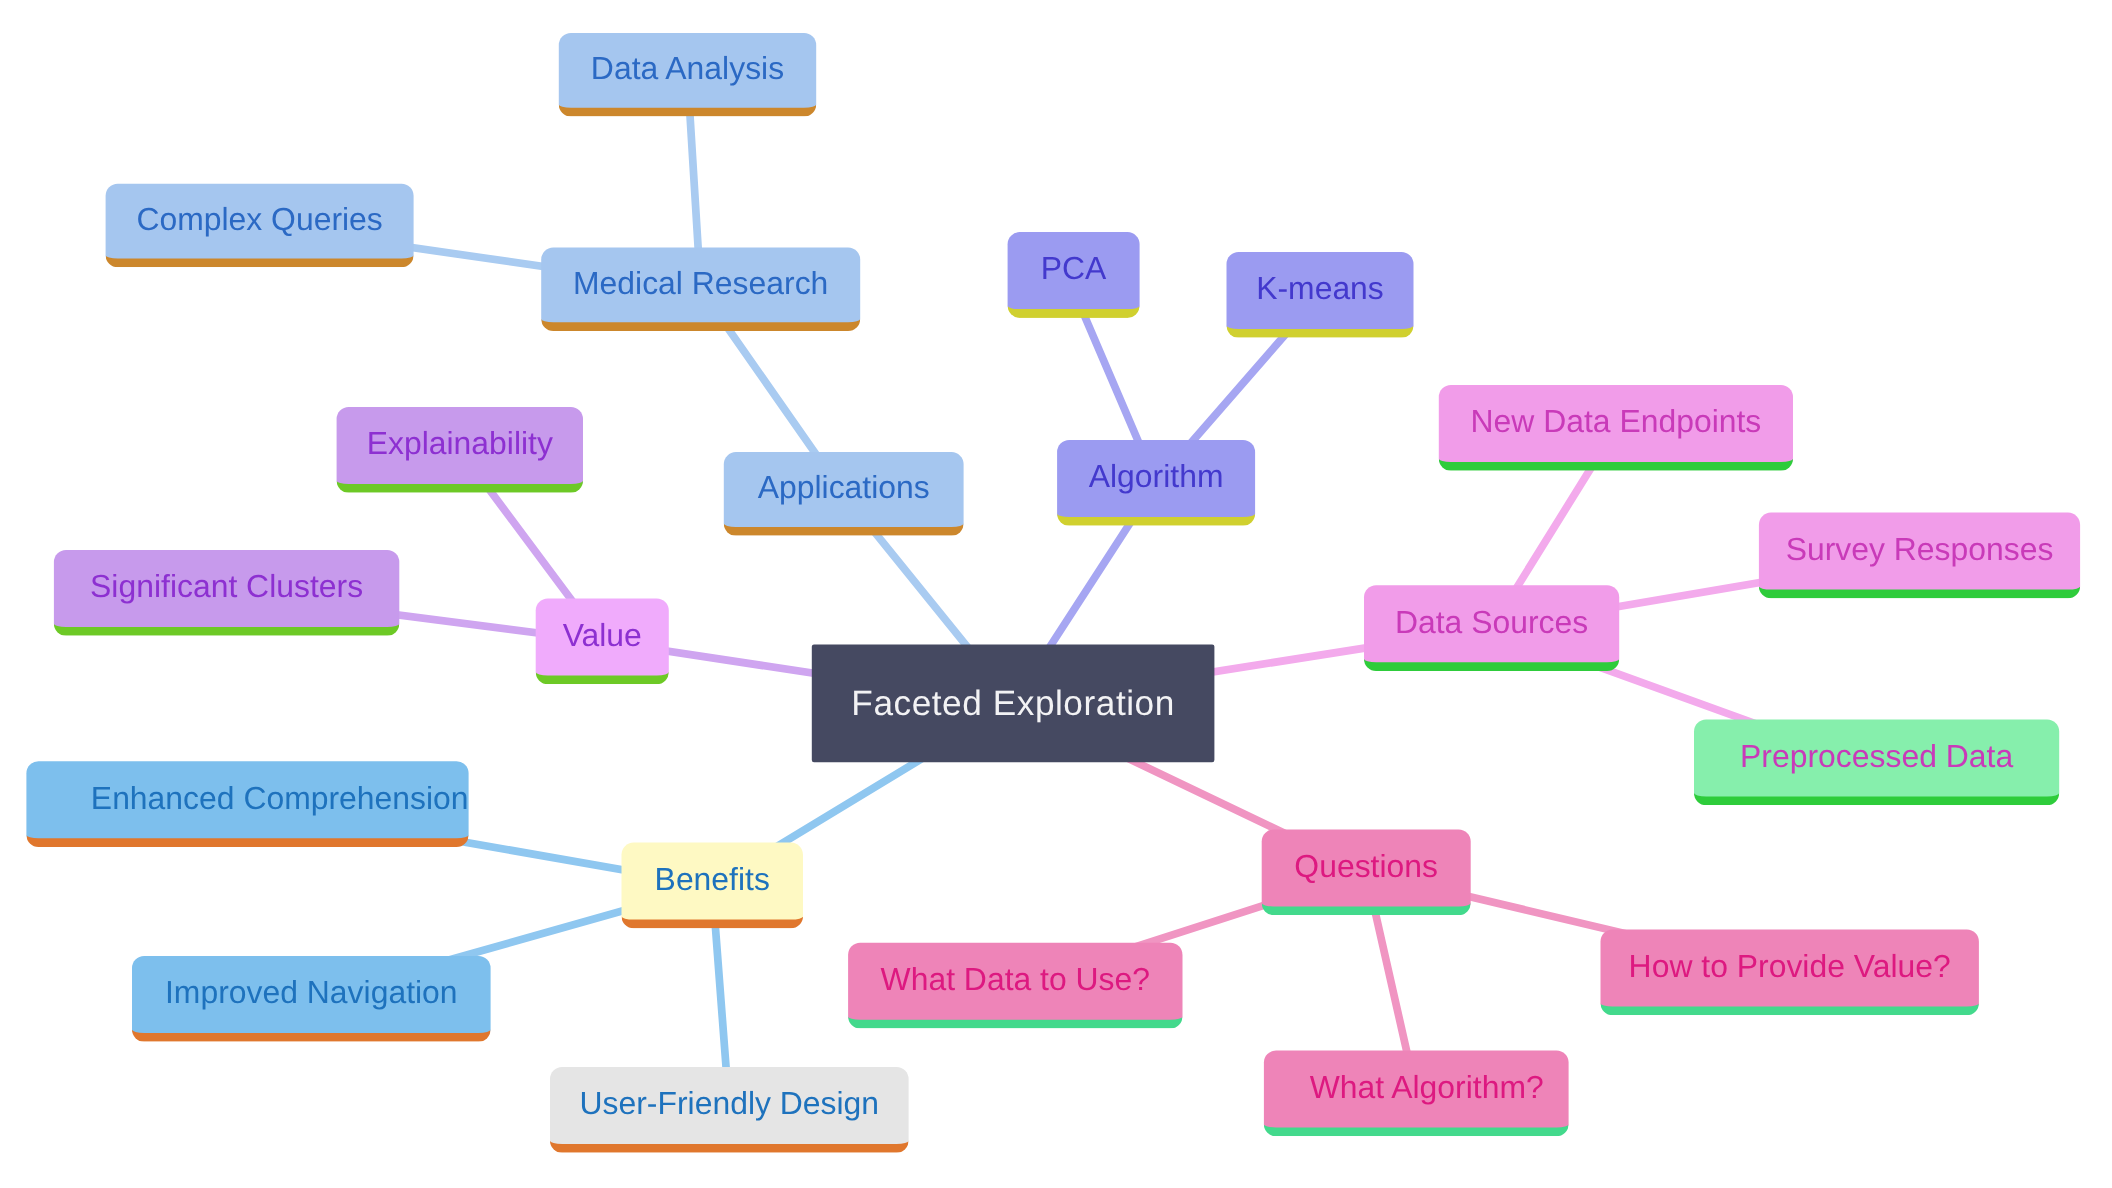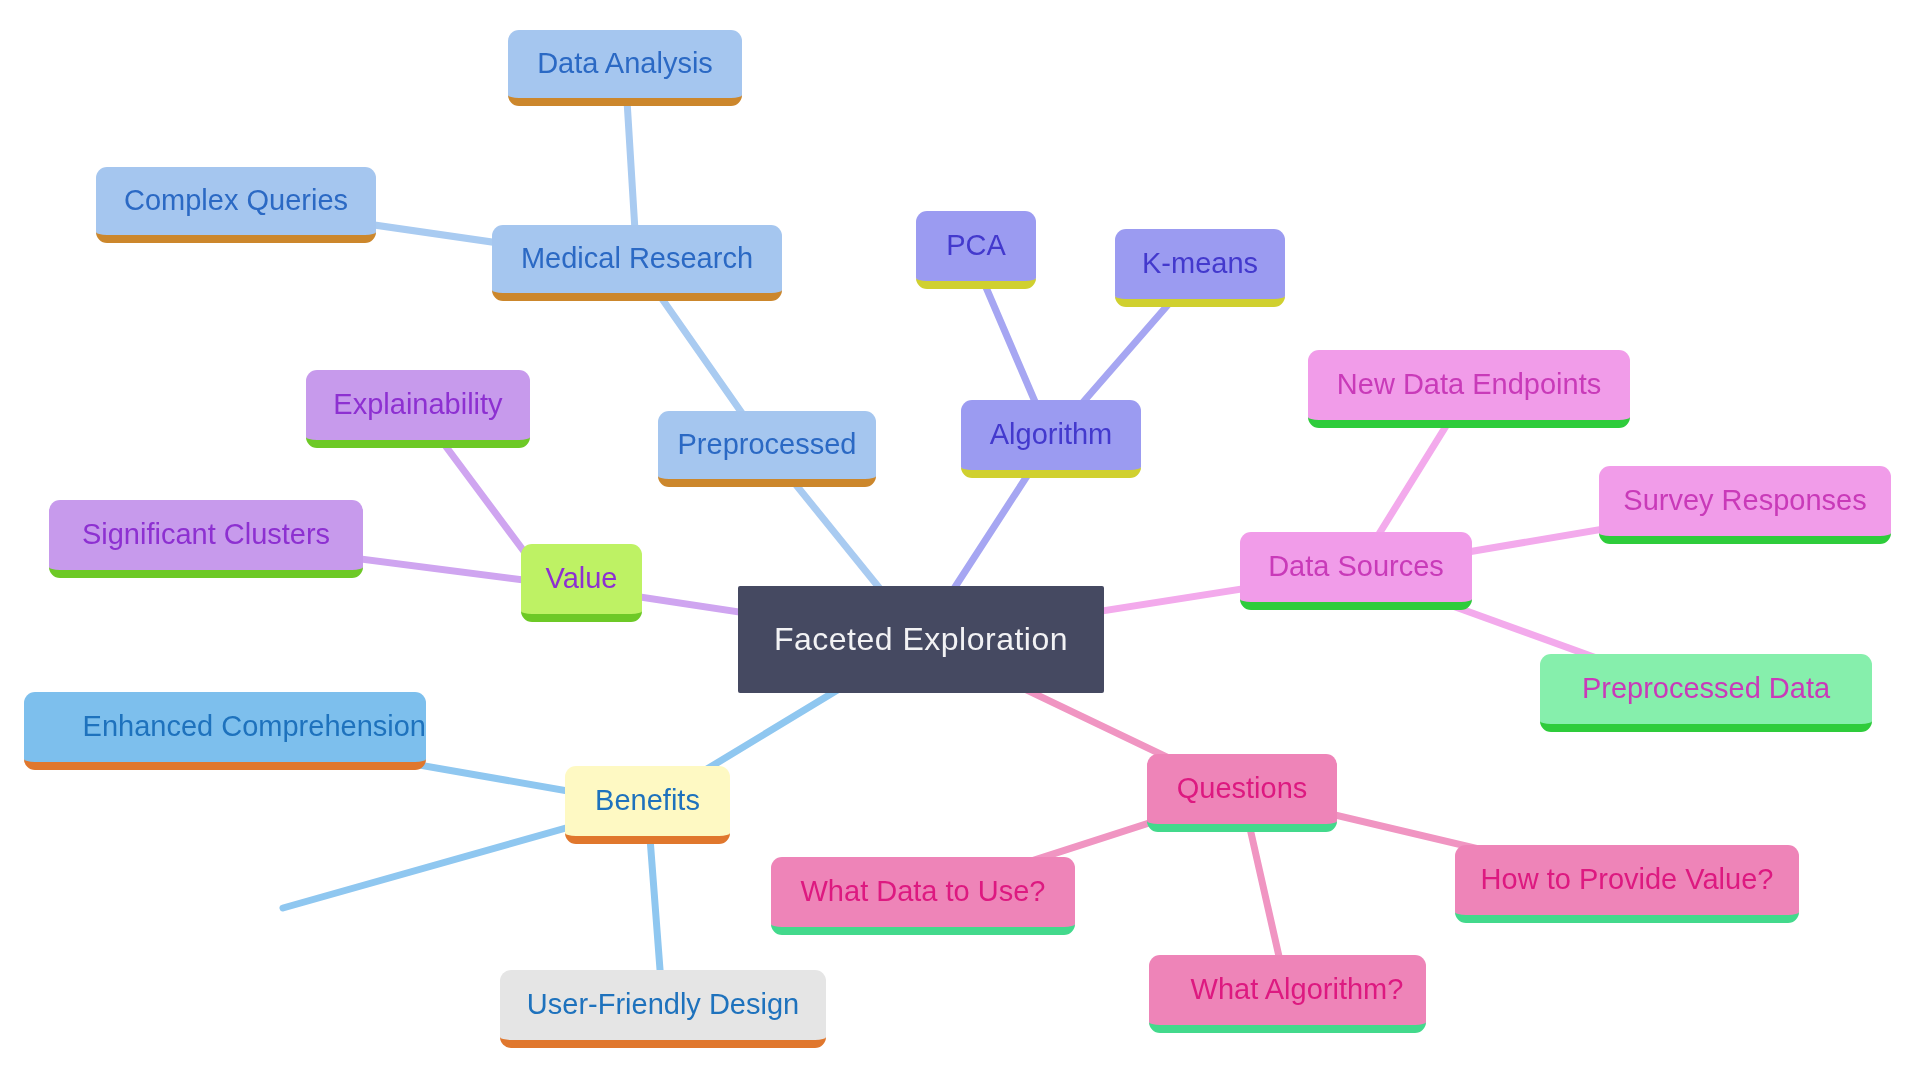--- a/index.html
+++ b/index.html
@@ -53,21 +53,21 @@
       <line x1="647.5" y1="805" x2="663" y2="1009" stroke="#8fc7f0" stroke-width="7" stroke-linecap="round"></line>
       <line x1="921" y1="639.5" x2="1242" y2="793" stroke="#f095c2" stroke-width="7" stroke-linecap="round"></line>
       <line x1="1242" y1="793" x2="923" y2="896" stroke="#f095c2" stroke-width="7" stroke-linecap="round"></line>
       <line x1="1242" y1="793" x2="1287.5" y2="994" stroke="#f095c2" stroke-width="7" stroke-linecap="round"></line>
       <line x1="1242" y1="793" x2="1627" y2="884" stroke="#f095c2" stroke-width="7" stroke-linecap="round"></line>
     </svg>
 <div class="node root" style="left: 738px; top: 586px; width: 366px; height: 107px; background: rgb(69, 73, 97); color: rgb(242, 242, 244);">
       <span class="label">Faceted Exploration</span>
     </div>
     <div class="node" style="left: 658px; top: 411px; width: 218px; height: 76px; background: rgb(165, 198, 239); color: rgb(43, 105, 196); border-bottom: 8px solid rgb(204, 135, 44);">
-      <span class="label">Preprocessed</span>
+      <span class="label">Applications</span>
     </div>
     <div class="node" style="left: 492px; top: 225px; width: 290px; height: 76px; background: rgb(165, 198, 239); color: rgb(43, 105, 196); border-bottom: 8px solid rgb(204, 135, 44);">
       <span class="label">Medical Research</span>
     </div>
     <div class="node" style="left: 508px; top: 30px; width: 234px; height: 76px; background: rgb(165, 198, 239); color: rgb(43, 105, 196); border-bottom: 8px solid rgb(204, 135, 44); text-align: center;">
       <span class="label">Data Analysis</span>
     </div>
     <div class="node" style="left: 96px; top: 167px; width: 280px; height: 76px; background: rgb(165, 198, 239); color: rgb(43, 105, 196); border-bottom: 8px solid rgb(204, 135, 44);">
       <span class="label">Complex Queries</span>
     </div>
@@ -85,34 +85,37 @@
     </div>
     <div class="node" style="left: 1308px; top: 350px; width: 322px; height: 78px; background: rgb(241, 156, 233); color: rgb(201, 58, 185); border-bottom: 8px solid rgb(46, 204, 59);">
       <span class="label">New Data Endpoints</span>
     </div>
     <div class="node" style="left: 1599px; top: 466px; width: 292px; height: 78px; background: rgb(241, 156, 233); color: rgb(201, 58, 185); border-bottom: 8px solid rgb(46, 204, 59);">
       <span class="label">Survey Responses</span>
     </div>
     <div class="node" style="left: 1540px; top: 654px; width: 332px; height: 78px; background: #86efac; color: rgb(201, 58, 185); border-bottom: 8px solid rgb(46, 204, 59);">
       <span class="label">Preprocessed Data</span>
     </div>
-    <div class="node" style="left: 487px; top: 544px; width: 121px; height: 78px; background: #bef264; color: rgb(141, 48, 209); border-bottom: 8px solid rgb(109, 201, 38); margin-left: 34px;">
+    <div class="node" style="left: 487px; top: 544px; width: 121px; height: 78px; background: #f0abfc; color: rgb(141, 48, 209); border-bottom: 8px solid rgb(109, 201, 38);">
       <span class="label">Value</span>
     </div>
     <div class="node" style="left: 306px; top: 370px; width: 224px; height: 78px; background: rgb(199, 154, 236); color: rgb(141, 48, 209); border-bottom: 8px solid rgb(109, 201, 38);">
       <span class="label">Explainability</span>
     </div>
     <div class="node" style="left: 49px; top: 500px; width: 314px; height: 78px; background: rgb(199, 154, 236); color: rgb(141, 48, 209); border-bottom: 8px solid rgb(109, 201, 38);">
       <span class="label">Significant Clusters</span>
     </div>
     <div class="node" style="left: 565px; top: 766px; width: 165px; height: 78px; background: #fef9c3; color: rgb(30, 114, 189); border-bottom: 8px solid rgb(224, 119, 45);">
       <span class="label">Benefits</span>
     </div>
     <div class="node" style="left: 24px; top: 692px; width: 402px; height: 78px; background: rgb(125, 191, 237); color: rgb(30, 114, 189); border-bottom: 8px solid rgb(224, 119, 45); justify-content: flex-end;">
       <span class="label">Enhanced Comprehension</span>
+    </div>
+    <div class="node" style="left: 120px; top: 869px; width: 326px; height: 78px; background: rgb(125, 191, 237); color: rgb(30, 114, 189); border-bottom: 8px solid rgb(224, 119, 45);">
+      <span class="label">Improved Navigation</span>
     </div>
     <div class="node" style="left: 500px; top: 970px; width: 326px; height: 78px; background: #e5e5e5; color: rgb(30, 114, 189); border-bottom: 8px solid rgb(224, 119, 45);">
       <span class="label">User-Friendly Design</span>
     </div>
     <div class="node" style="left: 1147px; top: 754px; width: 190px; height: 78px; background: rgb(238, 132, 184); color: rgb(221, 25, 128); border-bottom: 8px solid rgb(67, 217, 140);">
       <span class="label">Questions</span>
     </div>
     <div class="node" style="left: 771px; top: 857px; width: 304px; height: 78px; background: rgb(238, 132, 184); color: rgb(221, 25, 128); border-bottom: 8px solid rgb(67, 217, 140);">
       <span class="label">What Data to Use?</span>
     </div>

